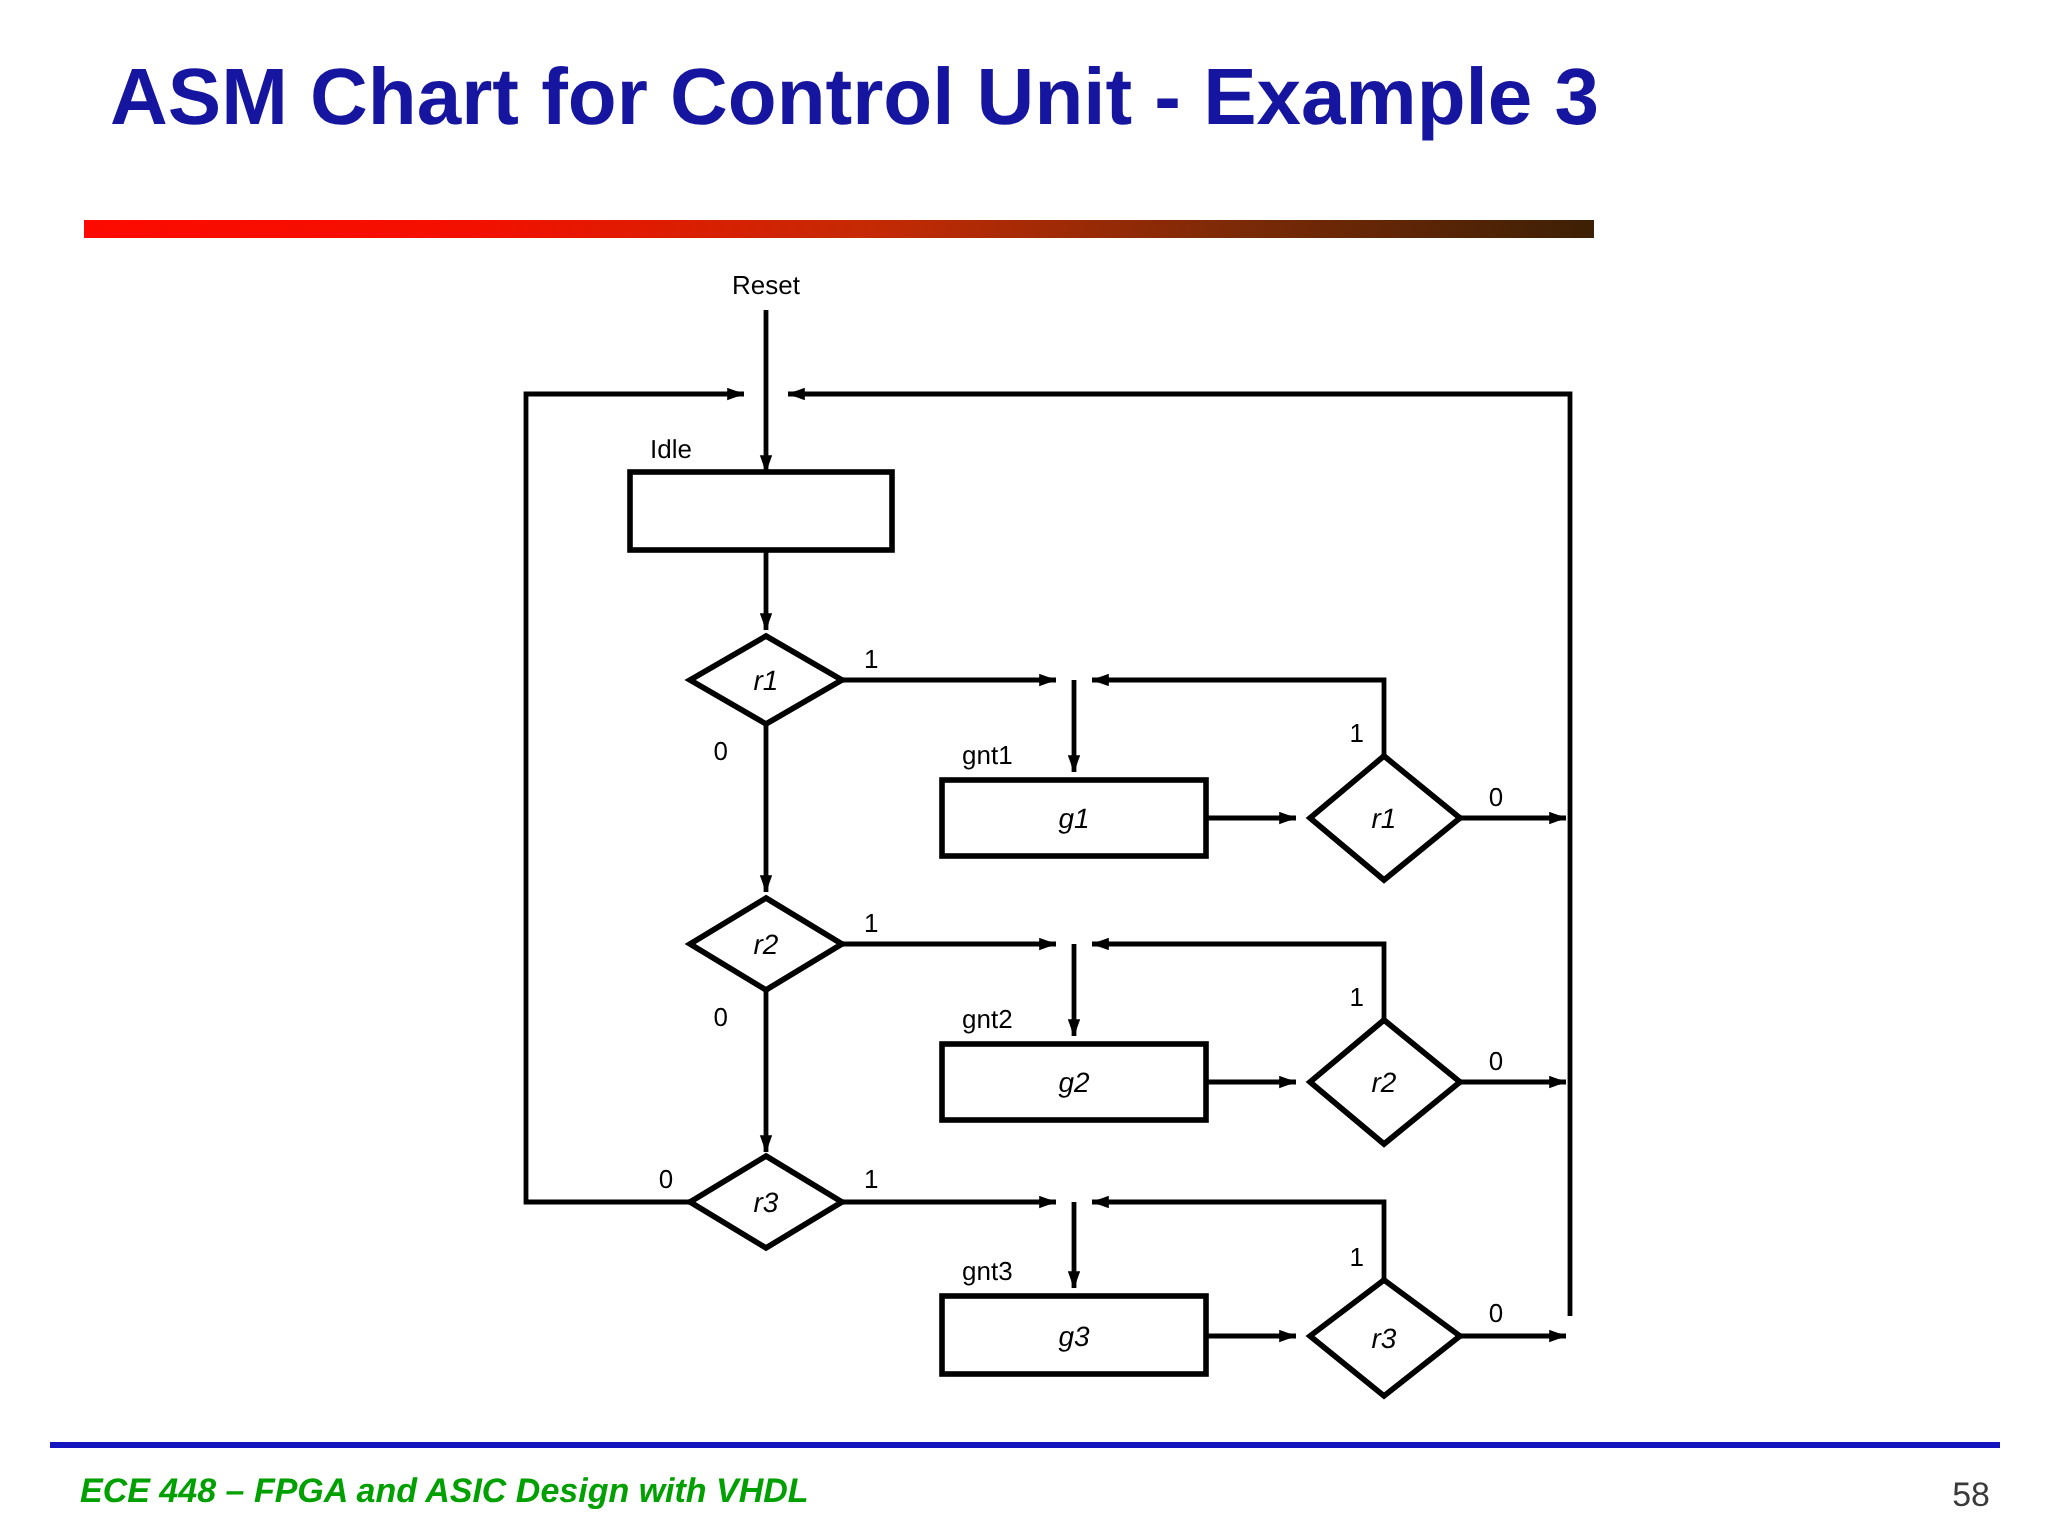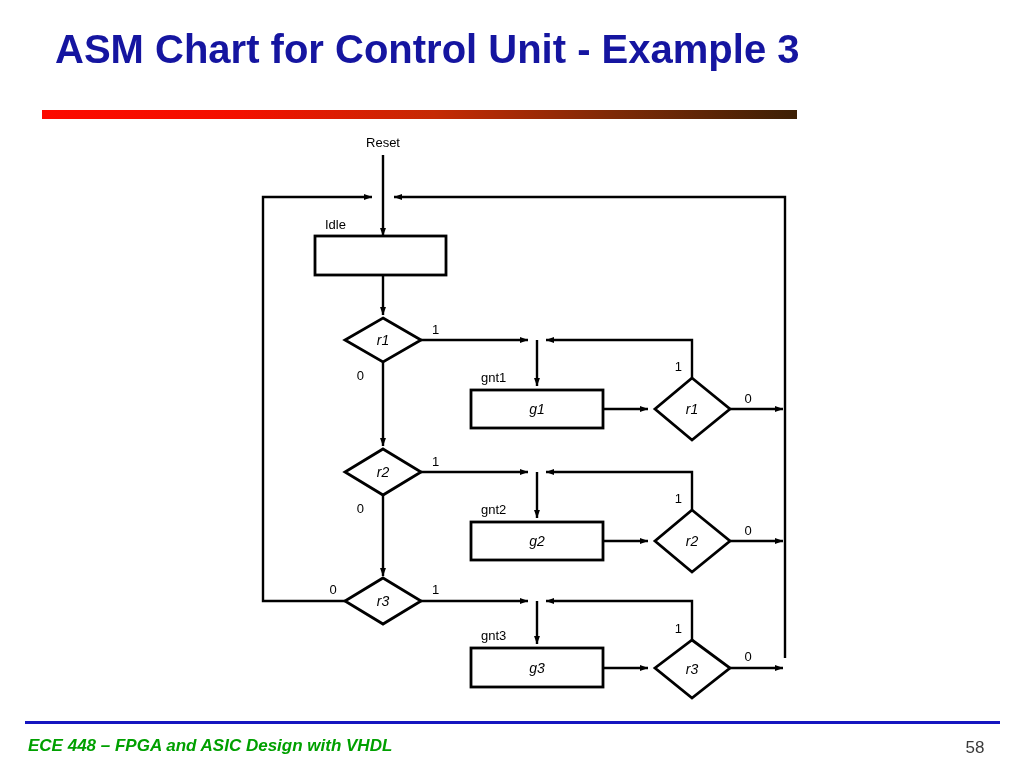--- a/index.html
+++ b/index.html
@@ -77,35 +77,35 @@
   #footer-rule {
     position: absolute;
     left: 25px;
     top: 721px;
     width: 975px;
     height: 3px;
     background: #1515c0;
   }
   #footer-course {
     position: absolute;
-    left: 28px;
+    left: 40px;
     top: 736px;
     font-family: "Liberation Sans", sans-serif;
     font-size: 17px;
     font-weight: bold;
     font-style: italic;
     color: #00a000;
     white-space: nowrap;
   }
   #footer-page {
     position: absolute;
     left: 955px;
     top: 738px;
     width: 40px;
-    text-align: center;
+    text-align: right;
     font-family: "Liberation Sans", sans-serif;
     font-size: 17px;
     color: #3a3a3a;
   }
 </style>
 </head>
 <body>
 
 <div id="slide-title">ASM Chart for Control Unit - Example 3</div>
 

